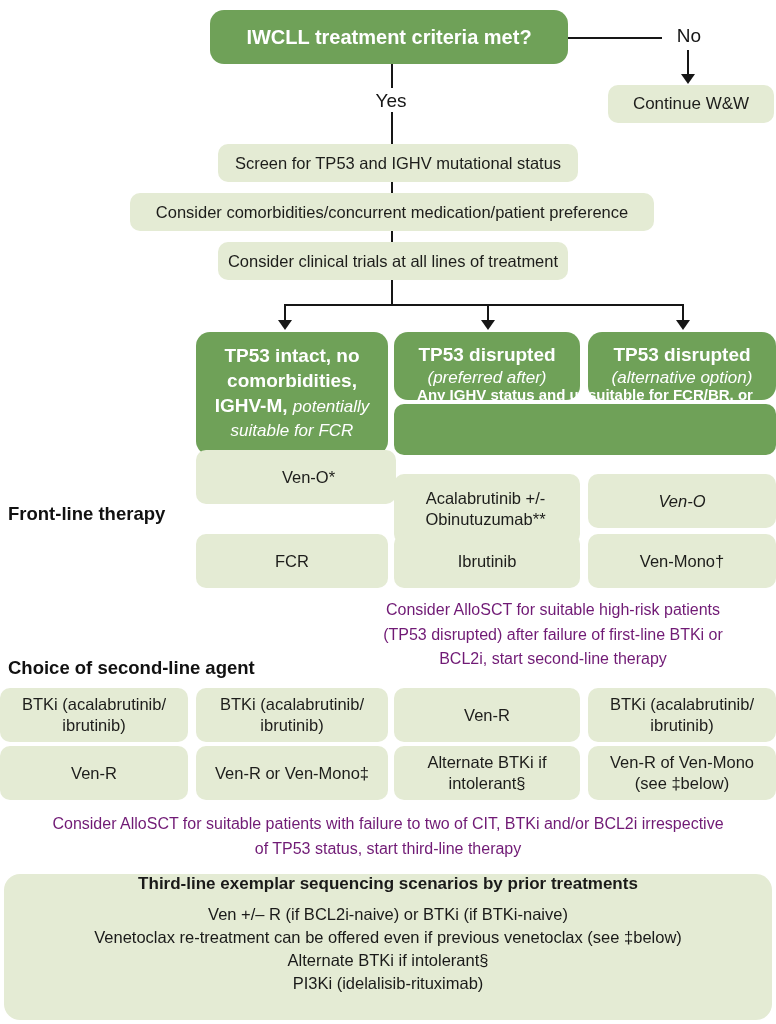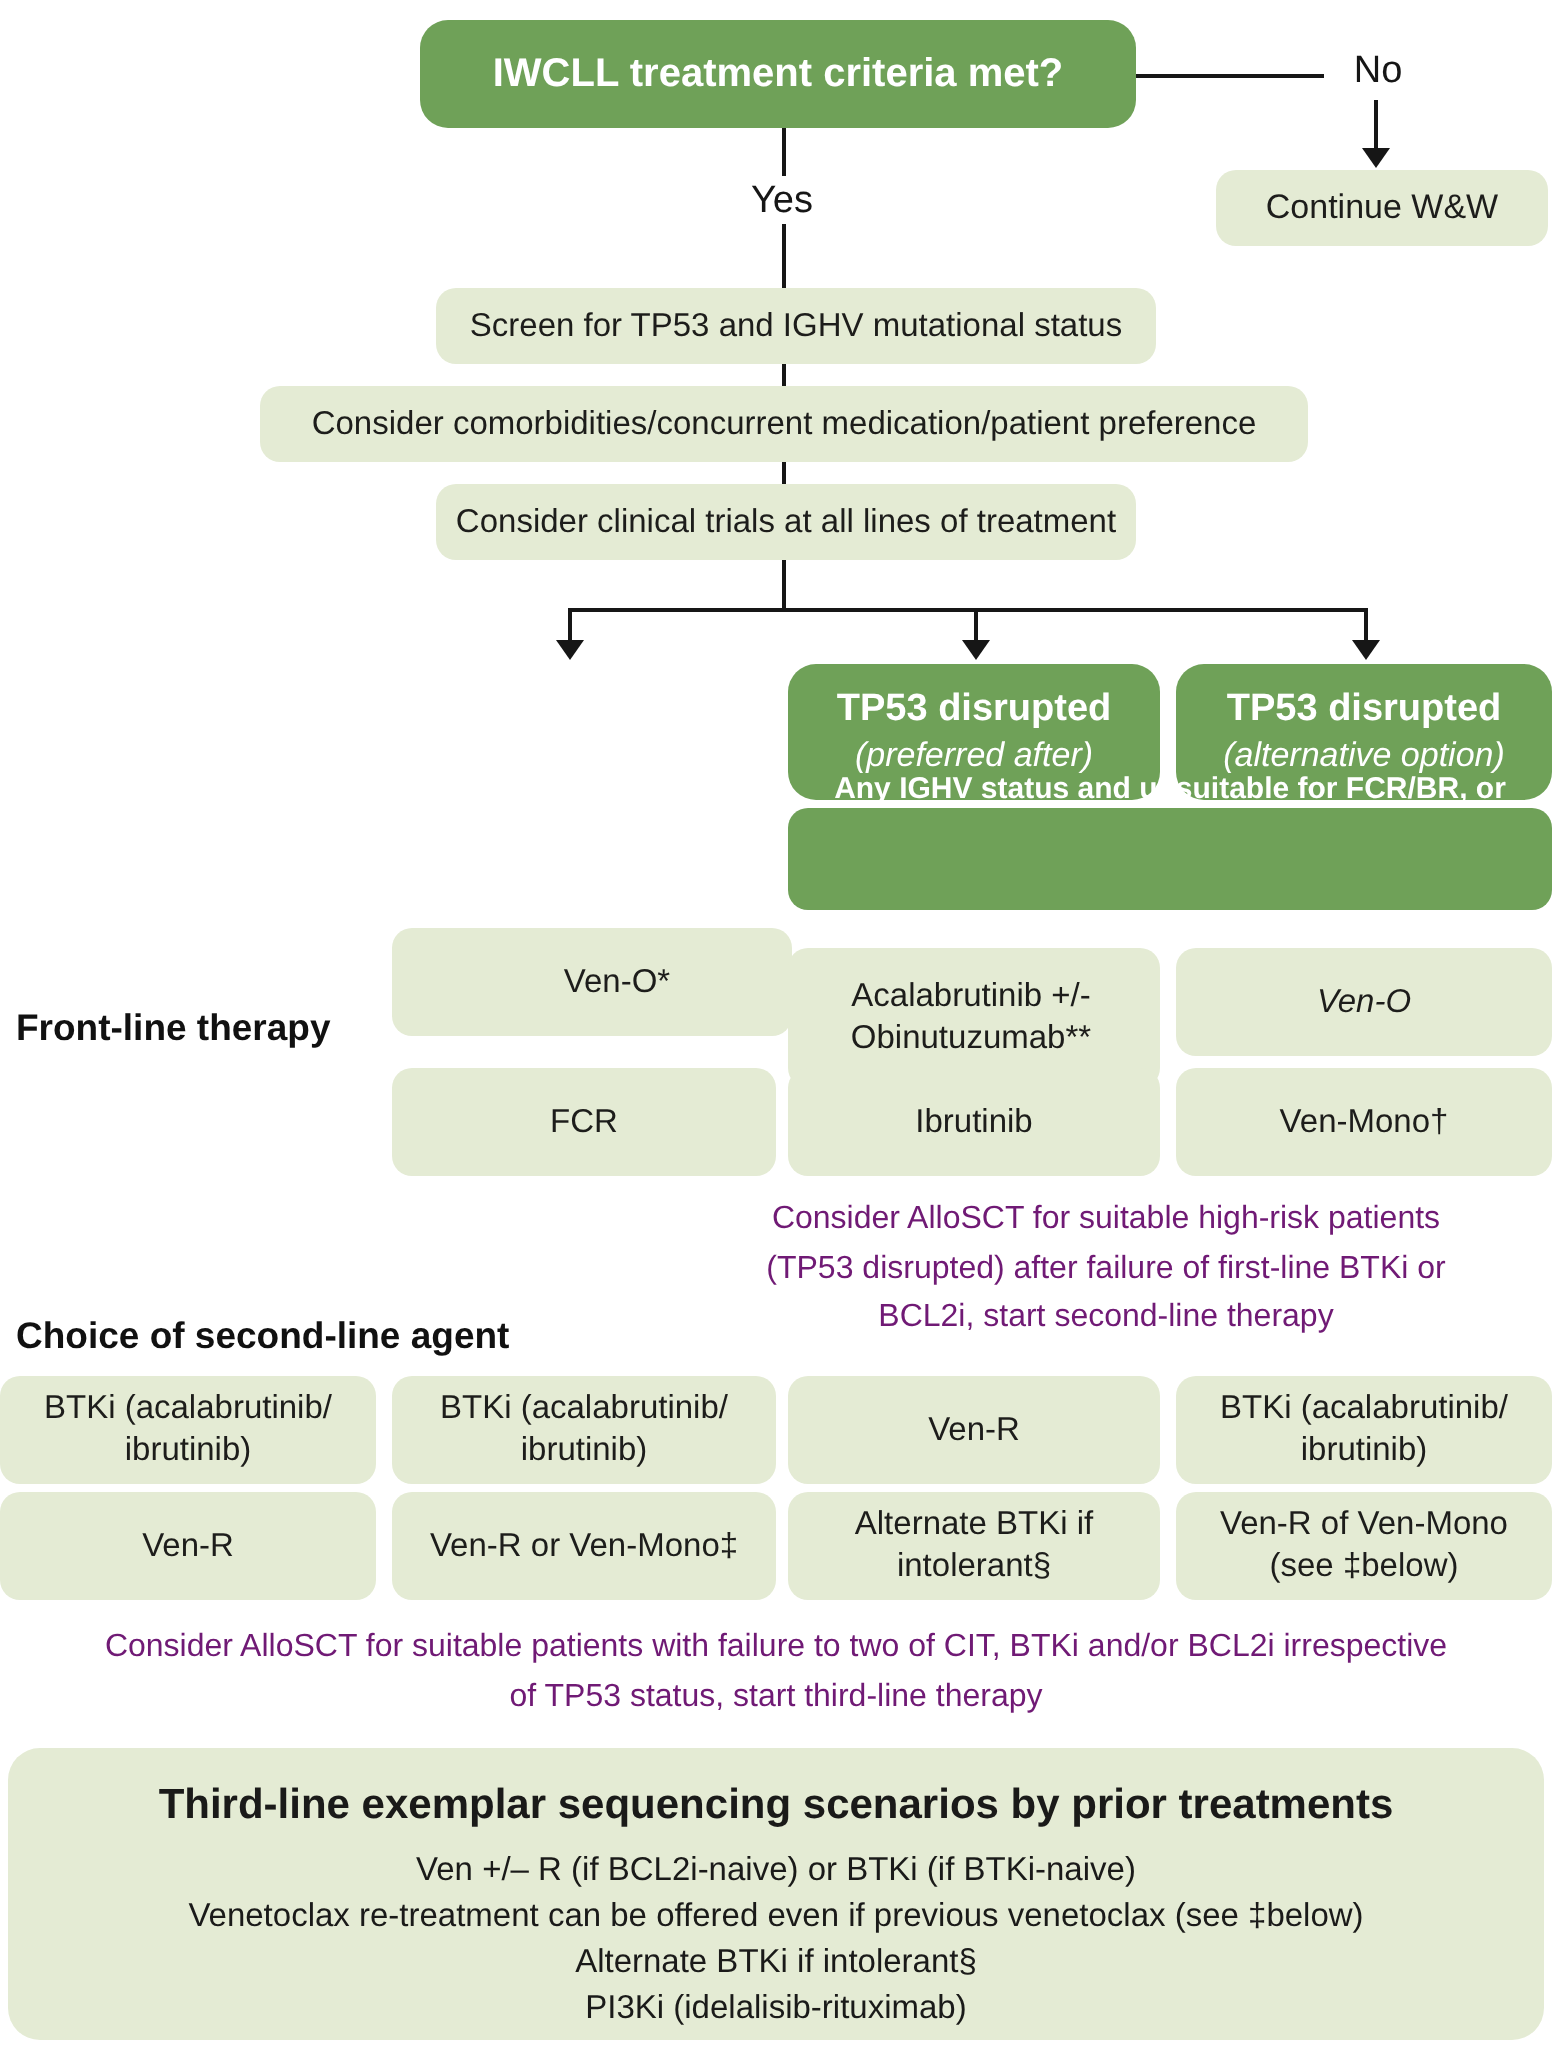--- a/index.html
+++ b/index.html
@@ -18,21 +18,21 @@
   .vline{width:2px;background:var(--line,#161616);}
   .hline{height:2px;background:var(--line,#161616);}
   .ahead{width:0;height:0;border-left:7px solid transparent;border-right:7px solid transparent;border-top:10px solid var(--line,#161616);}
   .edge-label{font-size:19px;text-align:center;color:#161616;}
   .row-label{font-weight:700;font-size:18.5px;color:#111;}
   .note{text-align:center;font-size:16px;color:#701a75;}
   .note div{line-height:24.5px;}
   .cell{padding:0 14px;}
   .pad-lg{padding:0 30px;}
   .panel{background:var(--light-green,#E4EBD4);border-radius:16px;text-align:center;}
-  .panel-title{font-weight:700;font-size:21px;padding-top:17px;}
+  .panel-title{font-weight:700;font-size:17px;}
   .panel-lines{margin-top:9px;font-size:16.5px;}
   .panel-lines div{line-height:23px;}
 </style>
 </head>
 <body>
 
 <div class="stage">
 
   <div class="abs box dark" style="left:210px;top:10px;width:358px;height:54px;font-size:20px;font-weight:700;">IWCLL treatment criteria met?</div>
 
@@ -54,36 +54,42 @@
 
   <div class="abs vline" style="left:391px;top:280px;height:26px;"></div>
   <div class="abs hline" style="left:284px;top:304px;width:400px;"></div>
   <div class="abs vline" style="left:284px;top:306px;height:15px;"></div>
   <div class="abs ahead" style="left:278px;top:320px;"></div>
   <div class="abs vline" style="left:487px;top:306px;height:15px;"></div>
   <div class="abs ahead" style="left:481px;top:320px;"></div>
   <div class="abs vline" style="left:682px;top:306px;height:15px;"></div>
   <div class="abs ahead" style="left:676px;top:320px;"></div>
 
+  <div class="abs box dark hdr" style="left:196px;top:332px;width:192px;height:123px;">
+    <div class="hdr-big" style="font-size:19px;">
+      <span>TP53 intact, no comorbidities, IGHV-M,</span>
+      <span class="hdr-it">potentially suitable for FCR</span>
+    </div>
+  </div>
   <div class="abs box dark hdr" style="left:394px;top:332px;width:186px;height:68px;">
     <div class="hdr-big">TP53 disrupted</div>
     <div class="hdr-it">(preferred after)</div>
   </div>
   <div class="abs box dark hdr" style="left:588px;top:332px;width:188px;height:68px;">
     <div class="hdr-big">TP53 disrupted</div>
     <div class="hdr-it">(alternative option)</div>
   </div>
   <div class="abs box dark span-note" style="left:394px;top:404px;width:382px;height:51px;border-radius:10px;gap:46px;">
     <div>Any IGHV status and unsuitable for FCR/BR, or</div>
     <div>TP53 intact and unsuitable for FCR/BR</div>
   </div>
 
   <div class="abs row-label" style="left:8px;top:503px;width:200px;">Front-line therapy</div>
 
-  <div class="abs box light cell" style="left:196px;top:464px;width:200px;height:54px;padding-left:39px;">Ven-O*</div>
+  <div class="abs box light cell" style="left:196px;top:450px;width:200px;height:54px;padding-left:39px;">Ven-O*</div>
   <div class="abs box light cell" style="left:196px;top:534px;width:192px;height:54px;">FCR</div>
   <div class="abs box light cell" style="left:394px;top:474px;width:186px;height:70px;padding-left:11px;">Acalabrutinib +/- Obinutuzumab**</div>
   <div class="abs box light cell" style="left:394px;top:534px;width:186px;height:54px;">Ibrutinib</div>
   <div class="abs box light cell" style="left:588px;top:474px;width:188px;height:54px;font-style:italic;">Ven-O</div>
   <div class="abs box light cell" style="left:588px;top:534px;width:188px;height:54px;">Ven-Mono†</div>
 
   <div class="abs note" style="left:330px;top:598px;width:446px;">
     <div>Consider AlloSCT for suitable high-risk patients</div>
     <div>(TP53 disrupted) after failure of first-line BTKi or</div>
     <div>BCL2i, start second-line therapy</div>

